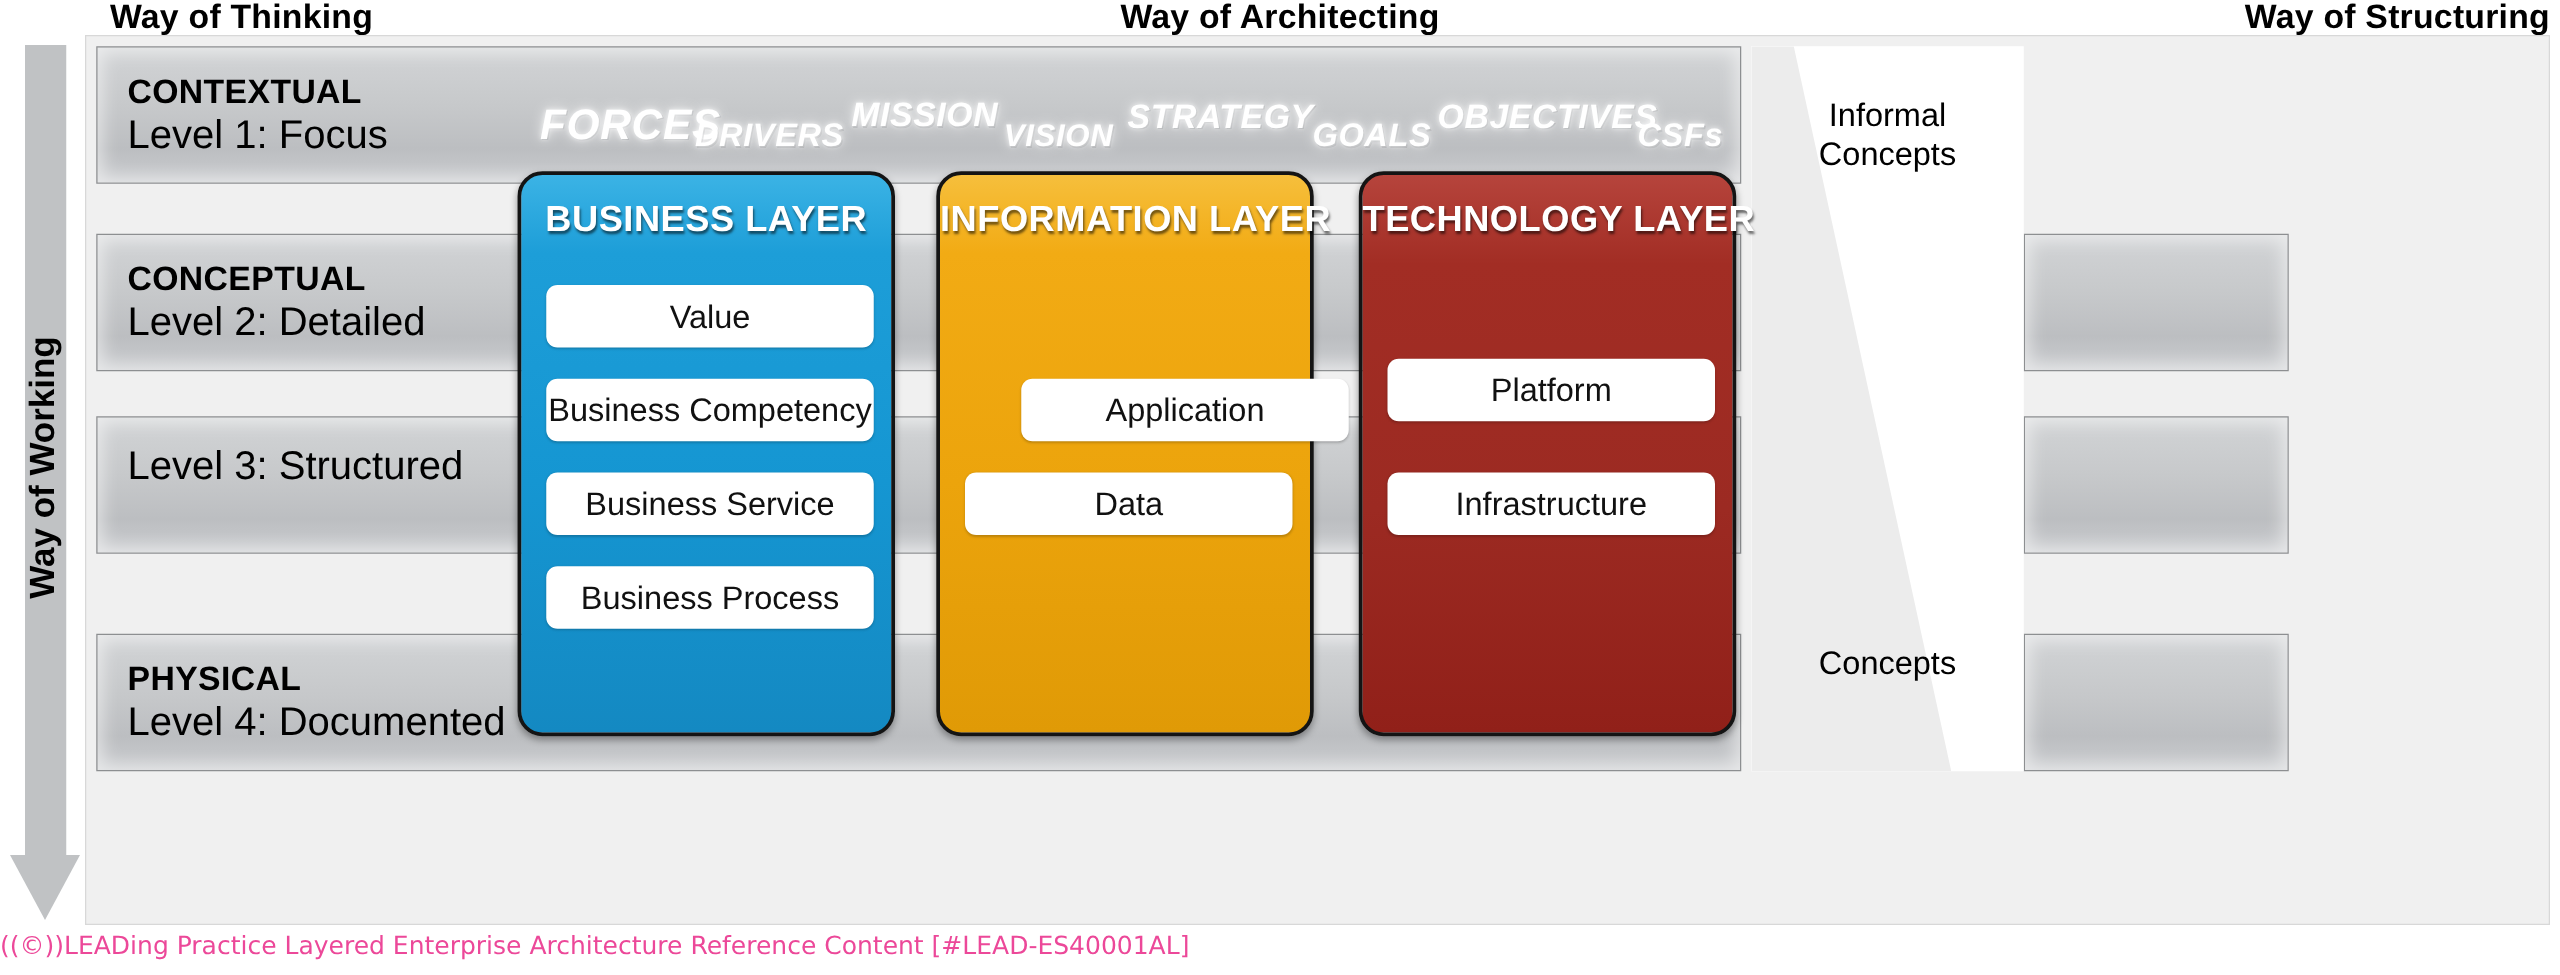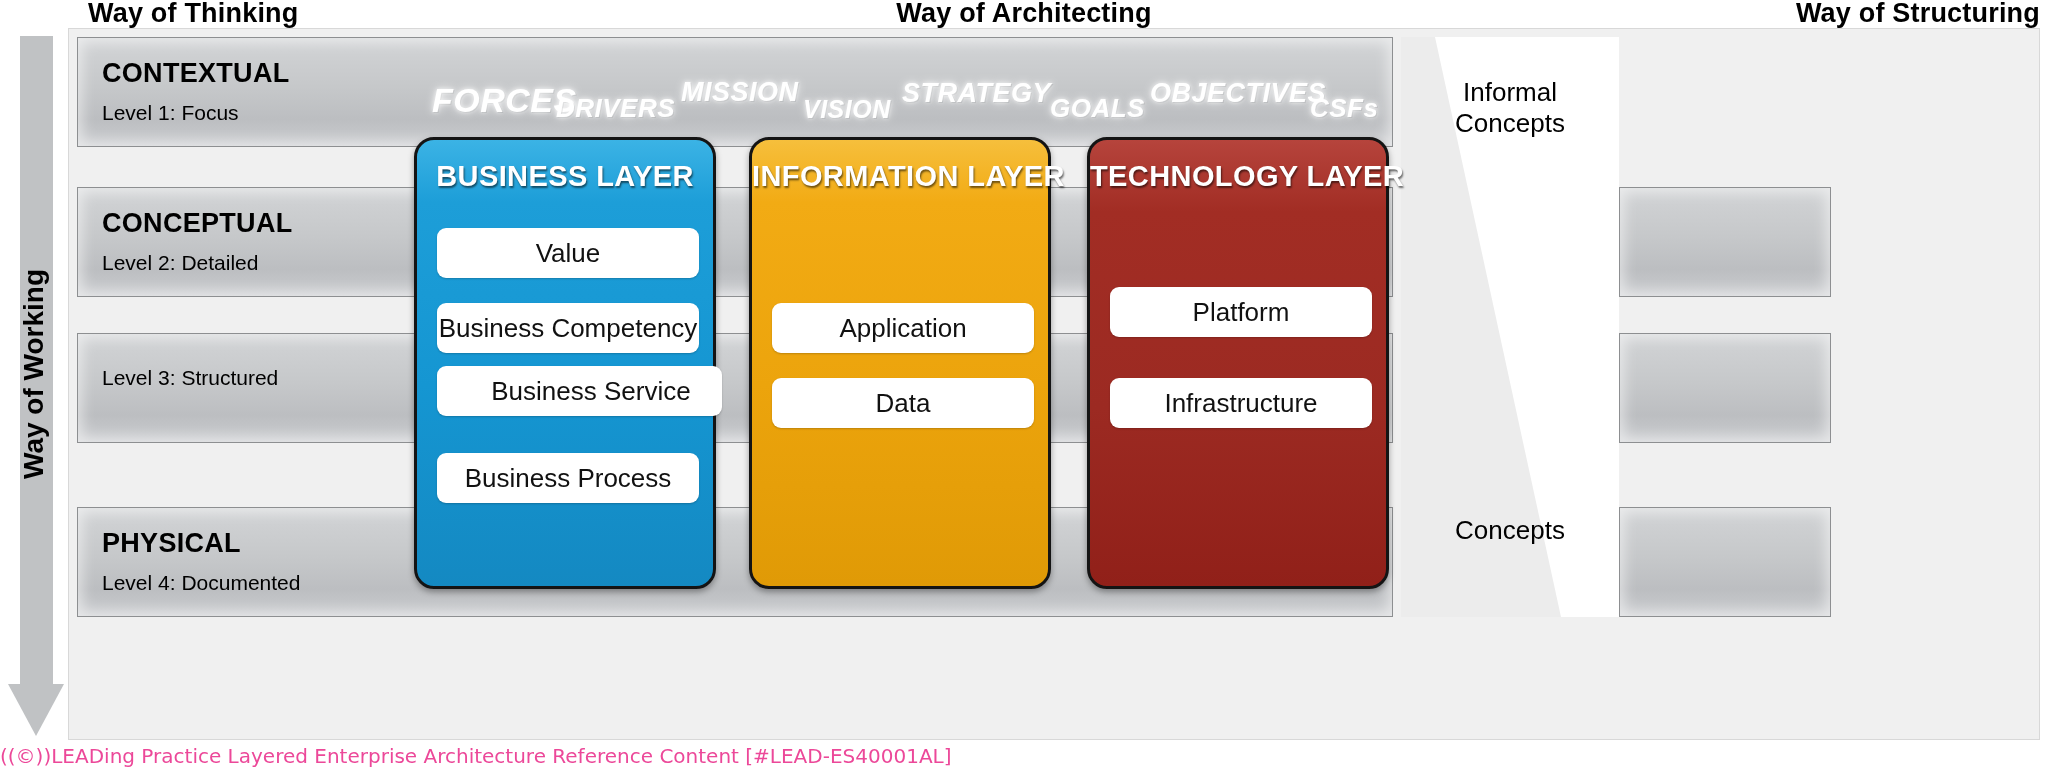--- a/index.html
+++ b/index.html
@@ -52,21 +52,21 @@
     background:linear-gradient(180deg,#d2d4d6 0%,#c6c8ca 45%,#bcbec1 75%,#cacccf 100%);
     border:1px solid #8d8f91;box-sizing:border-box;
     box-shadow:inset 0 0 14px 4px rgba(255,255,255,.55);
   }
   #band-2r{left:1550px;top:158px;height:110px;}
   #band-3r{left:1550px;top:304px;height:110px;}
   #band-4r{left:1550px;top:478px;height:110px;}
 
   .band-txt{position:absolute;left:24px;top:20px;color:#000;line-height:1.16;}
   .band-txt .t1{font-weight:bold;font-size:27px;letter-spacing:.3px;}
-  .band-txt .t2{font-size:21px;margin-top:12px;}
+  .band-txt .t2{font-size:32px;}
 
   
   .scatter{
     position:absolute;color:#ffffff;font-style:italic;font-weight:bold;
     white-space:nowrap;letter-spacing:.5px;
     text-shadow:0 0 10px rgba(255,255,255,.85),0 0 4px rgba(255,255,255,.7),
                 1px 1px 0 rgba(120,122,125,.35);
   }
 
   
@@ -188,33 +188,33 @@
 
     <div class="layer" id="layer-business">
       <div class="layer-title">BUSINESS LAYER</div>
       <div class="layer-items">
           <div class="chip" style="top: 88px;">
             <span>Value</span>
           </div>
           <div class="chip" style="top: 163px;">
             <span>Business Competency</span>
           </div>
-          <div class="chip" style="top: 226px; padding-left: 23px;">
+          <div class="chip" style="top: 238px;">
             <span>Business Service</span>
           </div>
           <div class="chip" style="top: 313px;">
             <span>Business Process</span>
           </div>
         </div>
     </div>
 
     <div class="layer" id="layer-information">
       <div class="layer-title">INFORMATION LAYER</div>
       <div class="layer-items">
-          <div class="chip" style="top: 163px;">
+          <div class="chip" style="top: 163px; margin-left: 45px;">
             <span>Application</span>
           </div>
           <div class="chip" style="top: 238px;">
             <span>Data</span>
           </div>
         </div>
     </div>
 
     <div class="layer" id="layer-technology">
       <div class="layer-title">TECHNOLOGY LAYER</div>

